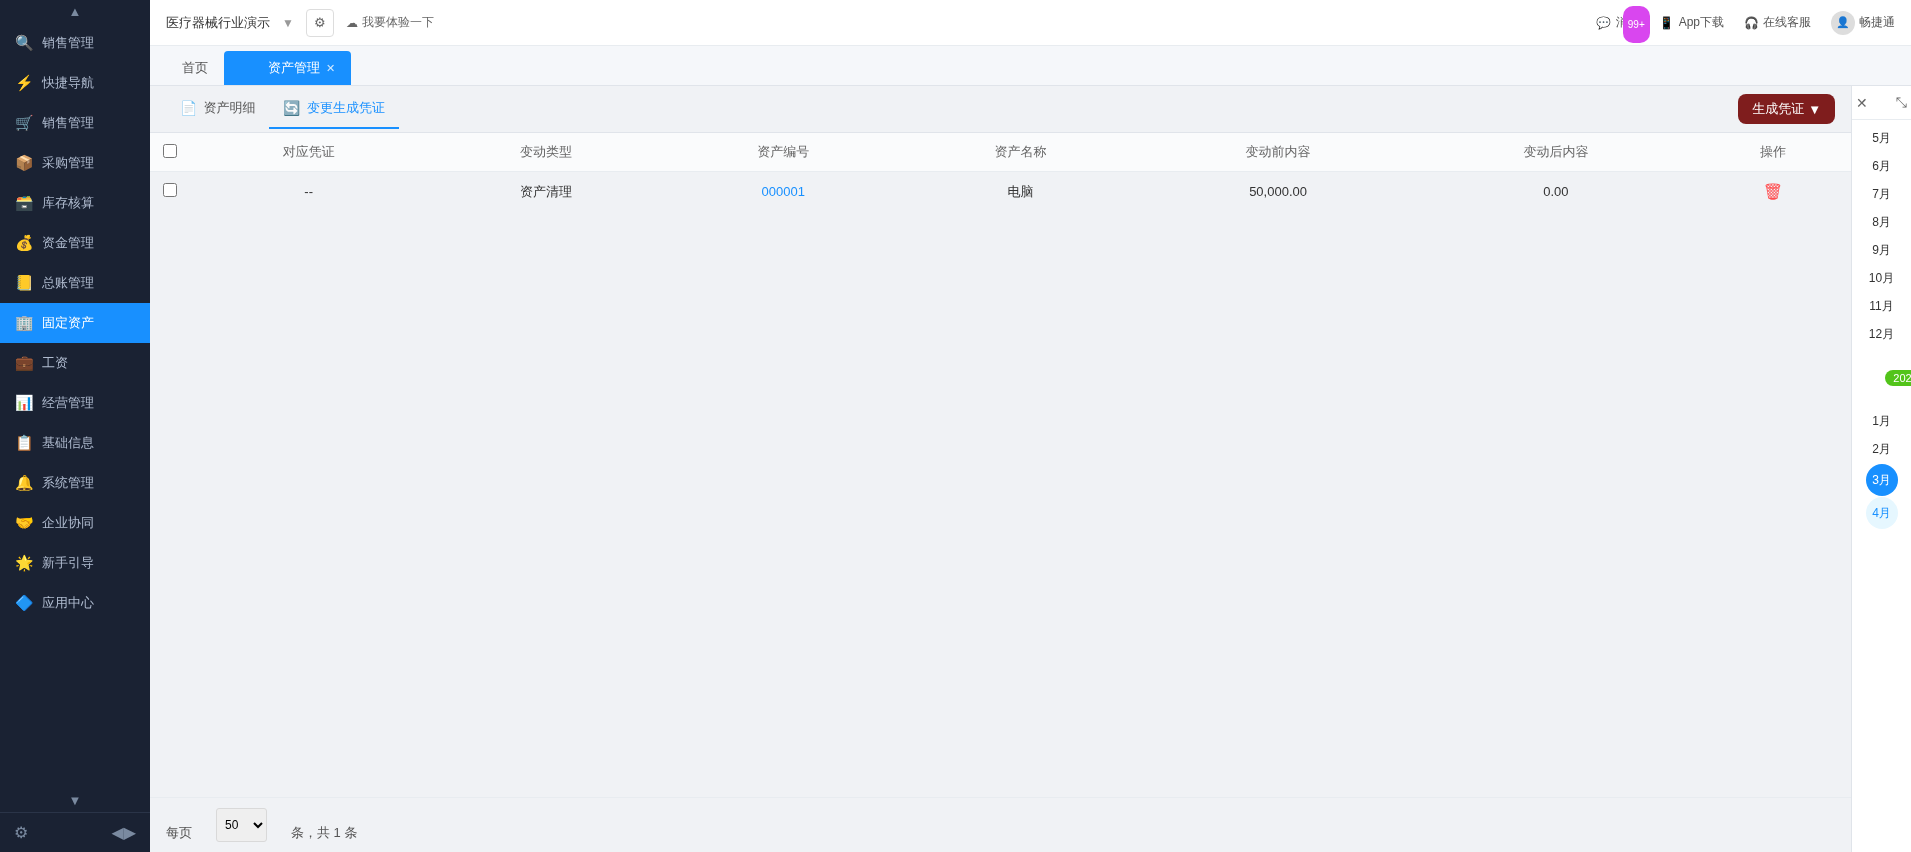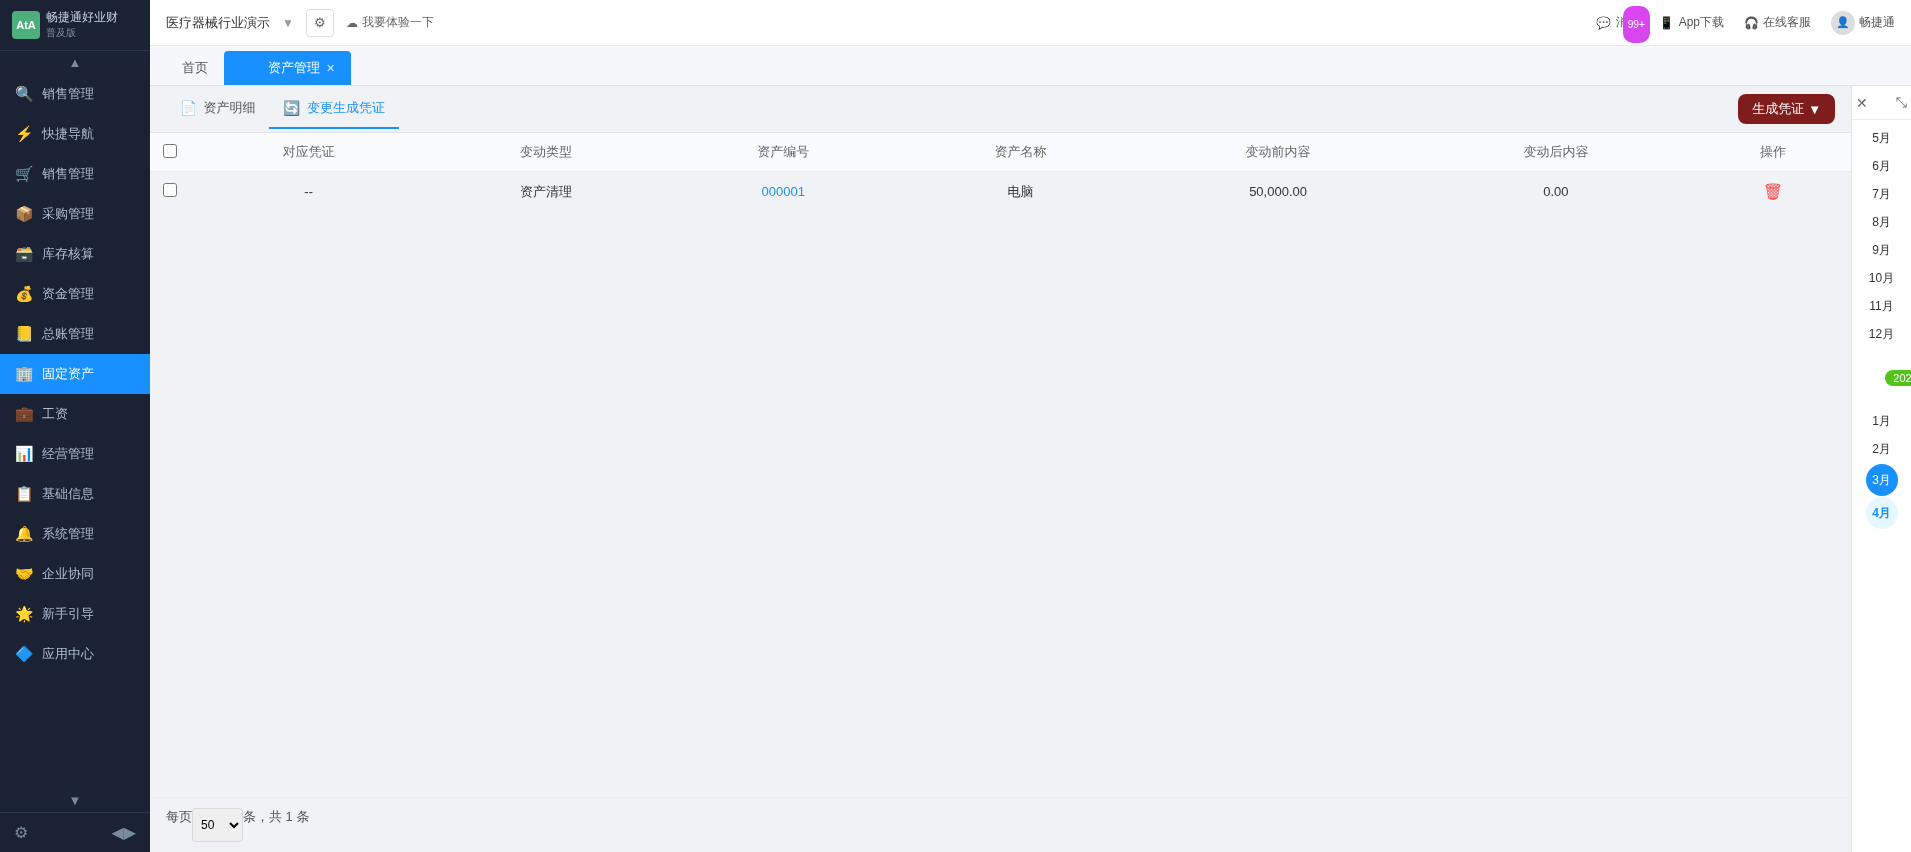--- a/index.html
+++ b/index.html
@@ -317,22 +317,22 @@
       color: #ff4d4f;
       cursor: pointer;
       font-size: 16px;
     }
 
     
     .pagination {
       padding: 10px 16px;
       border-top: 1px solid #e8ecf0;
       display: flex;
-      align-items: flex-start;
-      gap: 0;
+      align-items: flex-end;
+      gap: 24px;
       font-size: 13px;
       color: #555;
       flex-shrink: 0;
     }
     .pagination select {
       padding: 8px 4px;
       border: 1px solid #d9d9d9;
       border-radius: 3px;
       font-size: 12px;
     }
@@ -398,21 +398,20 @@
       justify-content: center;
     }
     .calendar-month.highlighted {
       background: #e6f7ff;
       color: #1890ff;
       border-radius: 50%;
       width: 32px;
       height: 32px;
       margin: 1px auto;
       justify-content: center;
-      font-weight: bold;
     }
 
     .content-body {
       display: flex;
       flex: 1;
       overflow: hidden;
     }
 
     .main-table-area {
       flex: 1;
@@ -424,27 +423,20 @@
     input[type="checkbox"] {
       cursor: pointer;
       width: 14px;
       height: 14px;
     }
   </style>
 </head>
 <body>
 
 <div class="sidebar">
-  <div class="sidebar-logo">
-    <div class="sidebar-logo-icon">AtA</div>
-    <div>
-      <div class="sidebar-logo-text">畅捷通好业财</div>
-      <div class="sidebar-logo-sub">普及版</div>
-    </div>
-  </div>
 
   <div class="sidebar-arrow">▲</div>
 
   <div class="sidebar-scroll">
     <div class="sidebar-search sidebar-item">
       <span class="sidebar-item-icon">🔍</span>
       <span>销售管理</span>
     </div>
     <div class="sidebar-item">
       <span class="sidebar-item-icon">⚡</span>

